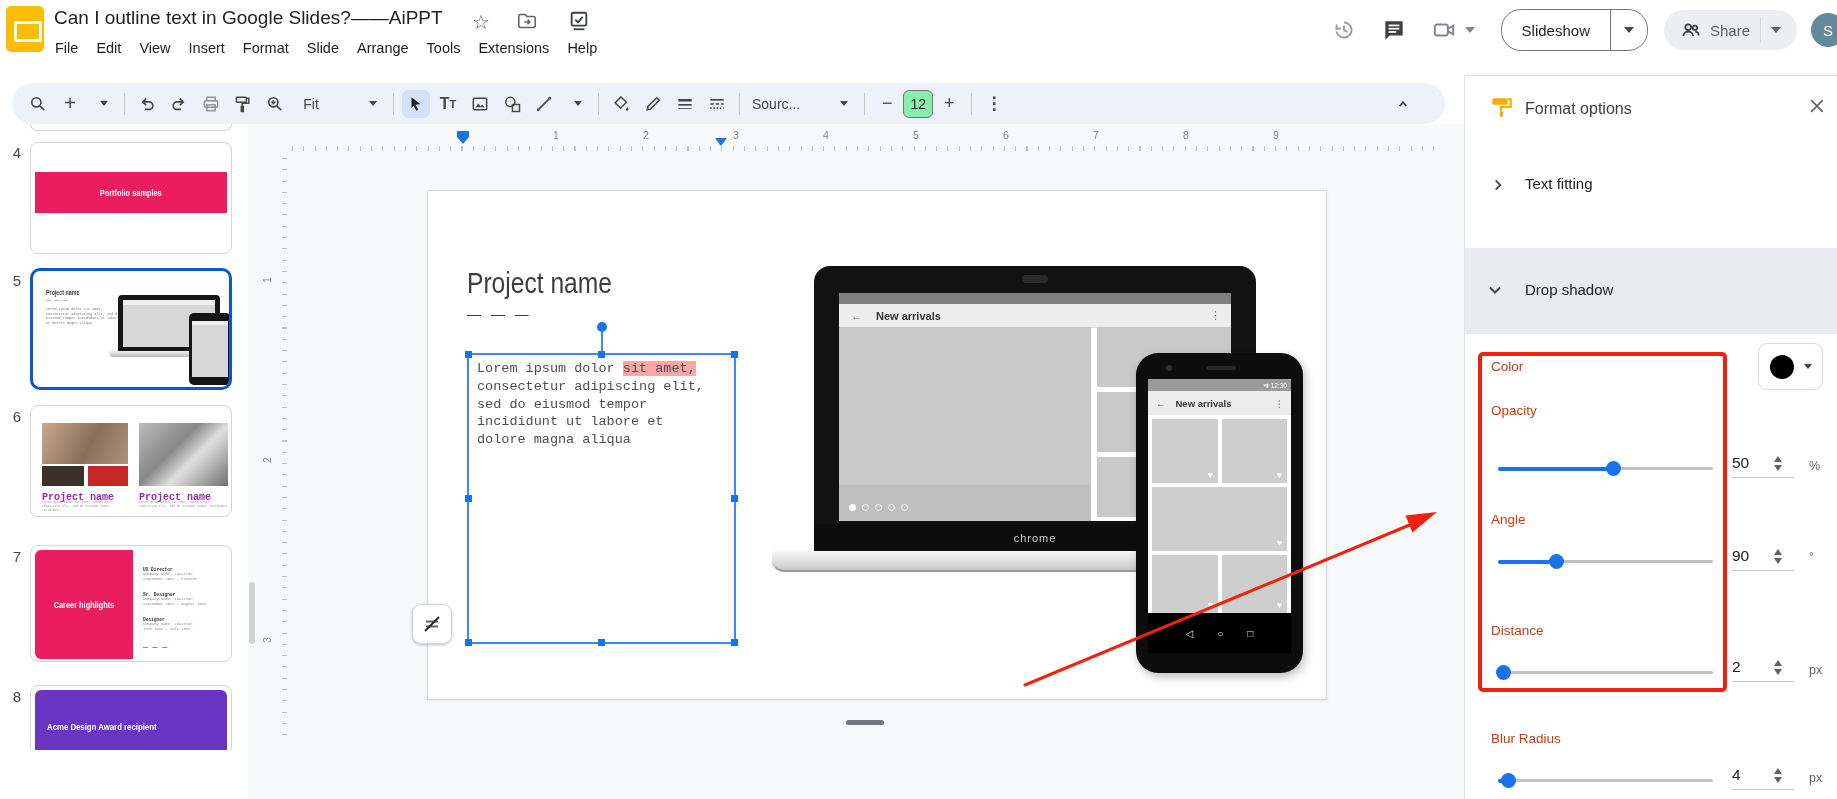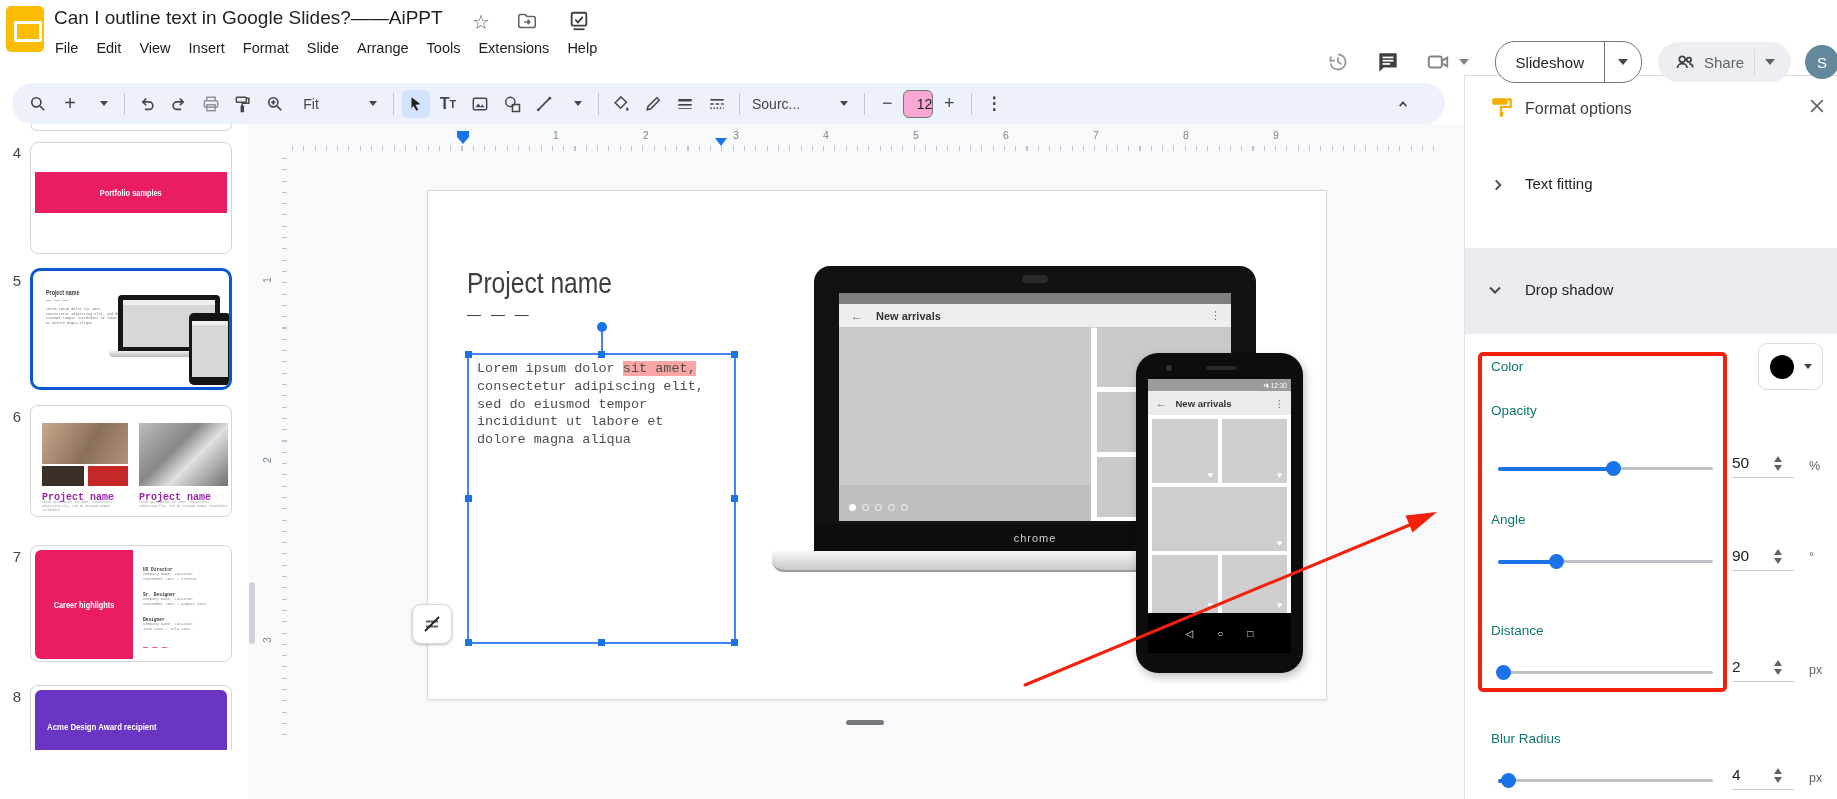--- a/index.html
+++ b/index.html
@@ -9,42 +9,42 @@
   svg{display:block;}
 
   
   .header{position:absolute;left:0;top:0;width:1837px;height:75px;background:#fff;z-index:30;}
   .logo{position:absolute;left:6px;top:6px;width:38px;height:46px;background:#fbbc04;border-radius:5px;}
   .logo .inner{position:absolute;left:8px;top:15px;width:22px;height:15px;border:3px solid #fff;border-radius:2px;}
   .doc-title{position:absolute;left:54px;top:7px;font-size:19px;color:#1f1f1f;white-space:nowrap;}
   .tb-ic{position:absolute;top:10px;color:#5f6368;}
   .menus{position:absolute;left:46px;top:36px;display:flex;}
   .menus span{font-size:14.5px;color:#202124;padding:4px 9px;border-radius:6px;cursor:default;}
-  .hdr-right{position:absolute;right:10px;top:0;height:60px;display:flex;align-items:center;margin-top:32px;}
+  .hdr-right{position:absolute;right:4px;top:0;height:60px;display:flex;align-items:center;}
   .rt-ic{margin:0 12px;}
   .pill{height:40px;border-radius:20px;display:flex;align-items:center;}
   .slideshow{border:1px solid #747775;background:#fff;margin-left:14px;}
   .slideshow .lbl{font-size:15px;color:#1f1f1f;padding:0 20px;}
   .slideshow .seg{width:36px;height:40px;border-left:1px solid #747775;display:flex;align-items:center;justify-content:center;}
   .share{background:#eceef1;margin-left:16px;padding:0 6px 0 16px;}
   .share .lbl{font-size:15px;color:#5f6368;margin:0 10px 0 8px;}
   .share .seg{width:30px;display:flex;align-items:center;justify-content:center;border-left:1px solid #d5d8dc;height:26px;}
   .avatar{width:34px;height:34px;border-radius:50%;background:#64889c;color:#fff;font-size:15px;
           display:flex;align-items:center;justify-content:center;margin-left:14px;margin-right:-12px;}
   .caret{width:0;height:0;border-left:5px solid transparent;border-right:5px solid transparent;border-top:6px solid #444746;}
 
   
   .toolbar{position:absolute;left:12px;top:83px;width:1433px;height:41px;background:#edf2fa;border-radius:21px;
            display:flex;align-items:center;padding:0 10px;box-sizing:border-box;z-index:25;}
   .tl{height:28px;min-width:28px;display:flex;align-items:center;justify-content:center;border-radius:6px;margin:0 2px;color:#444746;}
   .tl.sel{background:#d3e3fd;}
   .tsep{width:1px;height:22px;background:#c4c7c5;margin:0 6px;}
   .tl-text{font-size:14px;color:#444746;padding:0 4px;white-space:nowrap;}
-  .sizebox{width:28px;height:26px;border:1px solid #747775;border-radius:6px;background:#f9a8d4;
-           display:flex;align-items:center;justify-content:flex-end;font-size:14px;color:#1f1f1f;}
+  .sizebox{width:28px;height:26px;border:1px solid #747775;border-radius:6px;background:#86efac;
+           display:flex;align-items:center;justify-content:center;font-size:14px;color:#1f1f1f;}
   .mini-caret{width:0;height:0;border-left:4px solid transparent;border-right:4px solid transparent;border-top:5px solid #444746;margin-left:4px;}
 
   
   .workarea{position:absolute;left:240px;top:124px;width:1224px;height:675px;background:#f8f9fa;}
 
   
   .hruler{position:absolute;left:292px;top:126px;width:1153px;height:26px;}
   .hruler .ticks{position:absolute;left:0;right:0;bottom:1px;height:5px;
       background:repeating-linear-gradient(to right,#c0c4ca 0 1px,transparent 1px 11.3px);}
   .hr-num{position:absolute;top:3px;font-size:10.5px;color:#80868b;transform:translateX(-50%);}
@@ -150,21 +150,21 @@
          border-top:1px solid #dadce0;box-sizing:border-box;z-index:20;}
   .p-title{position:absolute;left:60px;top:24px;font-size:16px;color:#3c4043;}
   .p-close{position:absolute;right:10px;top:20px;color:#5f6368;}
   .p-row-tf{position:absolute;left:0;top:88px;width:100%;height:44px;}
   .p-row-tf .lbl{position:absolute;left:60px;top:11px;font-size:15px;color:#202124;}
   .p-band{position:absolute;left:0;top:172px;width:444px;height:86px;background:#e9ebee;}
   .p-band .lbl{position:absolute;left:60px;top:33px;font-size:15px;font-weight:500;color:#202124;}
   .chk{position:absolute;right:31px;top:28px;width:20px;height:20px;background:#1f1f1f;border-radius:3px;}
   .chk:after{content:"";position:absolute;left:6px;top:2px;width:5px;height:10px;border:solid #fff;border-width:0 2.5px 2.5px 0;transform:rotate(42deg);}
   .redrect{position:absolute;left:1478px;top:352px;width:249px;height:340px;border:4px solid #f3210c;border-radius:5px;box-sizing:border-box;z-index:55;}
-  .ctl-label{position:absolute;left:26px;font-size:13.5px;color:#0f766e;}
+  .ctl-label{position:absolute;left:26px;font-size:13.5px;color:#c2410c;}
   .slider{position:absolute;left:33px;width:215px;height:14px;}
   .slider .track{position:absolute;left:0;right:0;top:6px;height:3px;background:#bdc1c6;border-radius:2px;}
   .slider .fill{position:absolute;left:0;top:5.5px;height:4px;background:#1a73e8;border-radius:2px;}
   .slider .th{position:absolute;top:0;width:15px;height:15px;border-radius:50%;background:#1a73e8;margin-left:-7px;}
   .valbox{position:absolute;left:267px;width:62px;display:flex;align-items:center;border-bottom:1px solid #c8ccd2;padding-bottom:5px;}
   .valbox .v{width:36px;font-size:15.5px;color:#202124;}
   .spin{display:flex;flex-direction:column;gap:3px;margin-left:6px;}
   .spin i{display:block;width:0;height:0;border-left:4.5px solid transparent;border-right:4.5px solid transparent;}
   .spin .up{border-bottom:6px solid #5f6368;}
   .spin .dn{border-top:6px solid #5f6368;}

